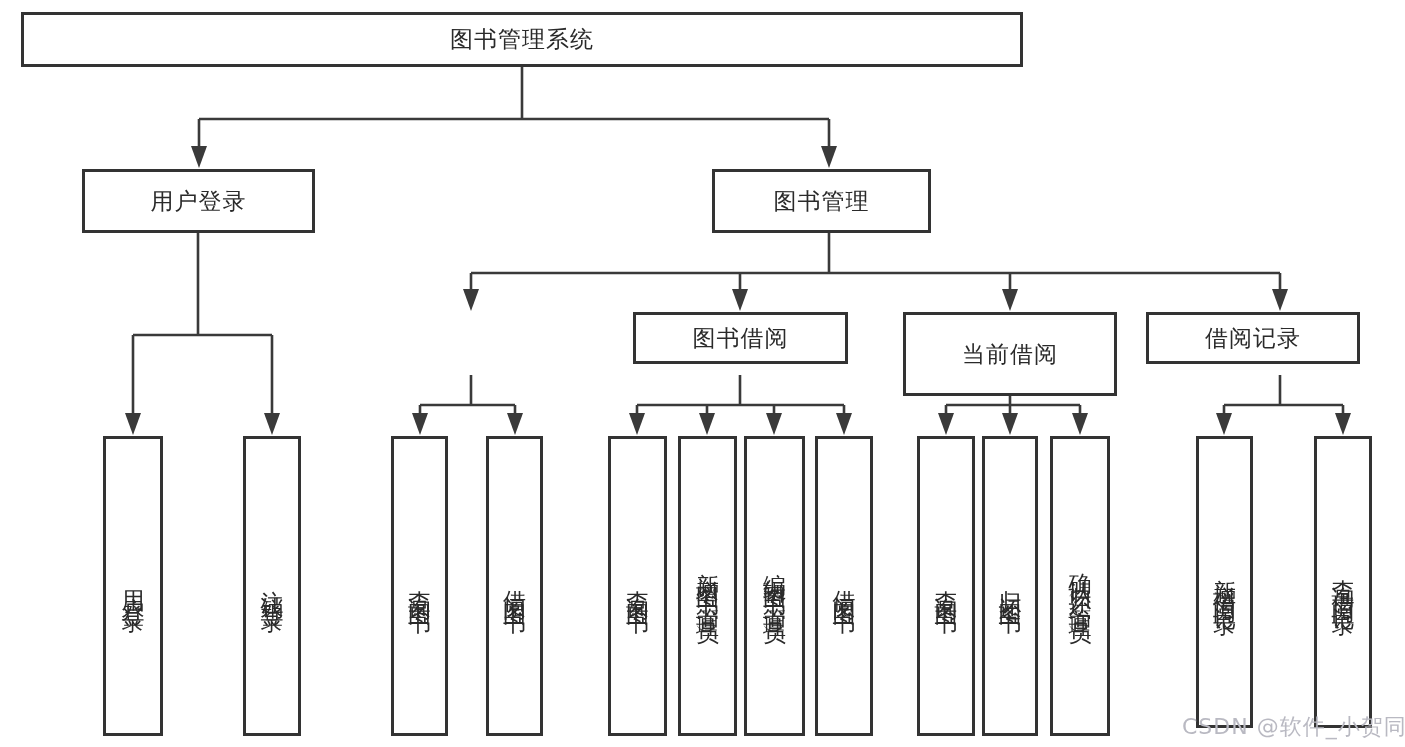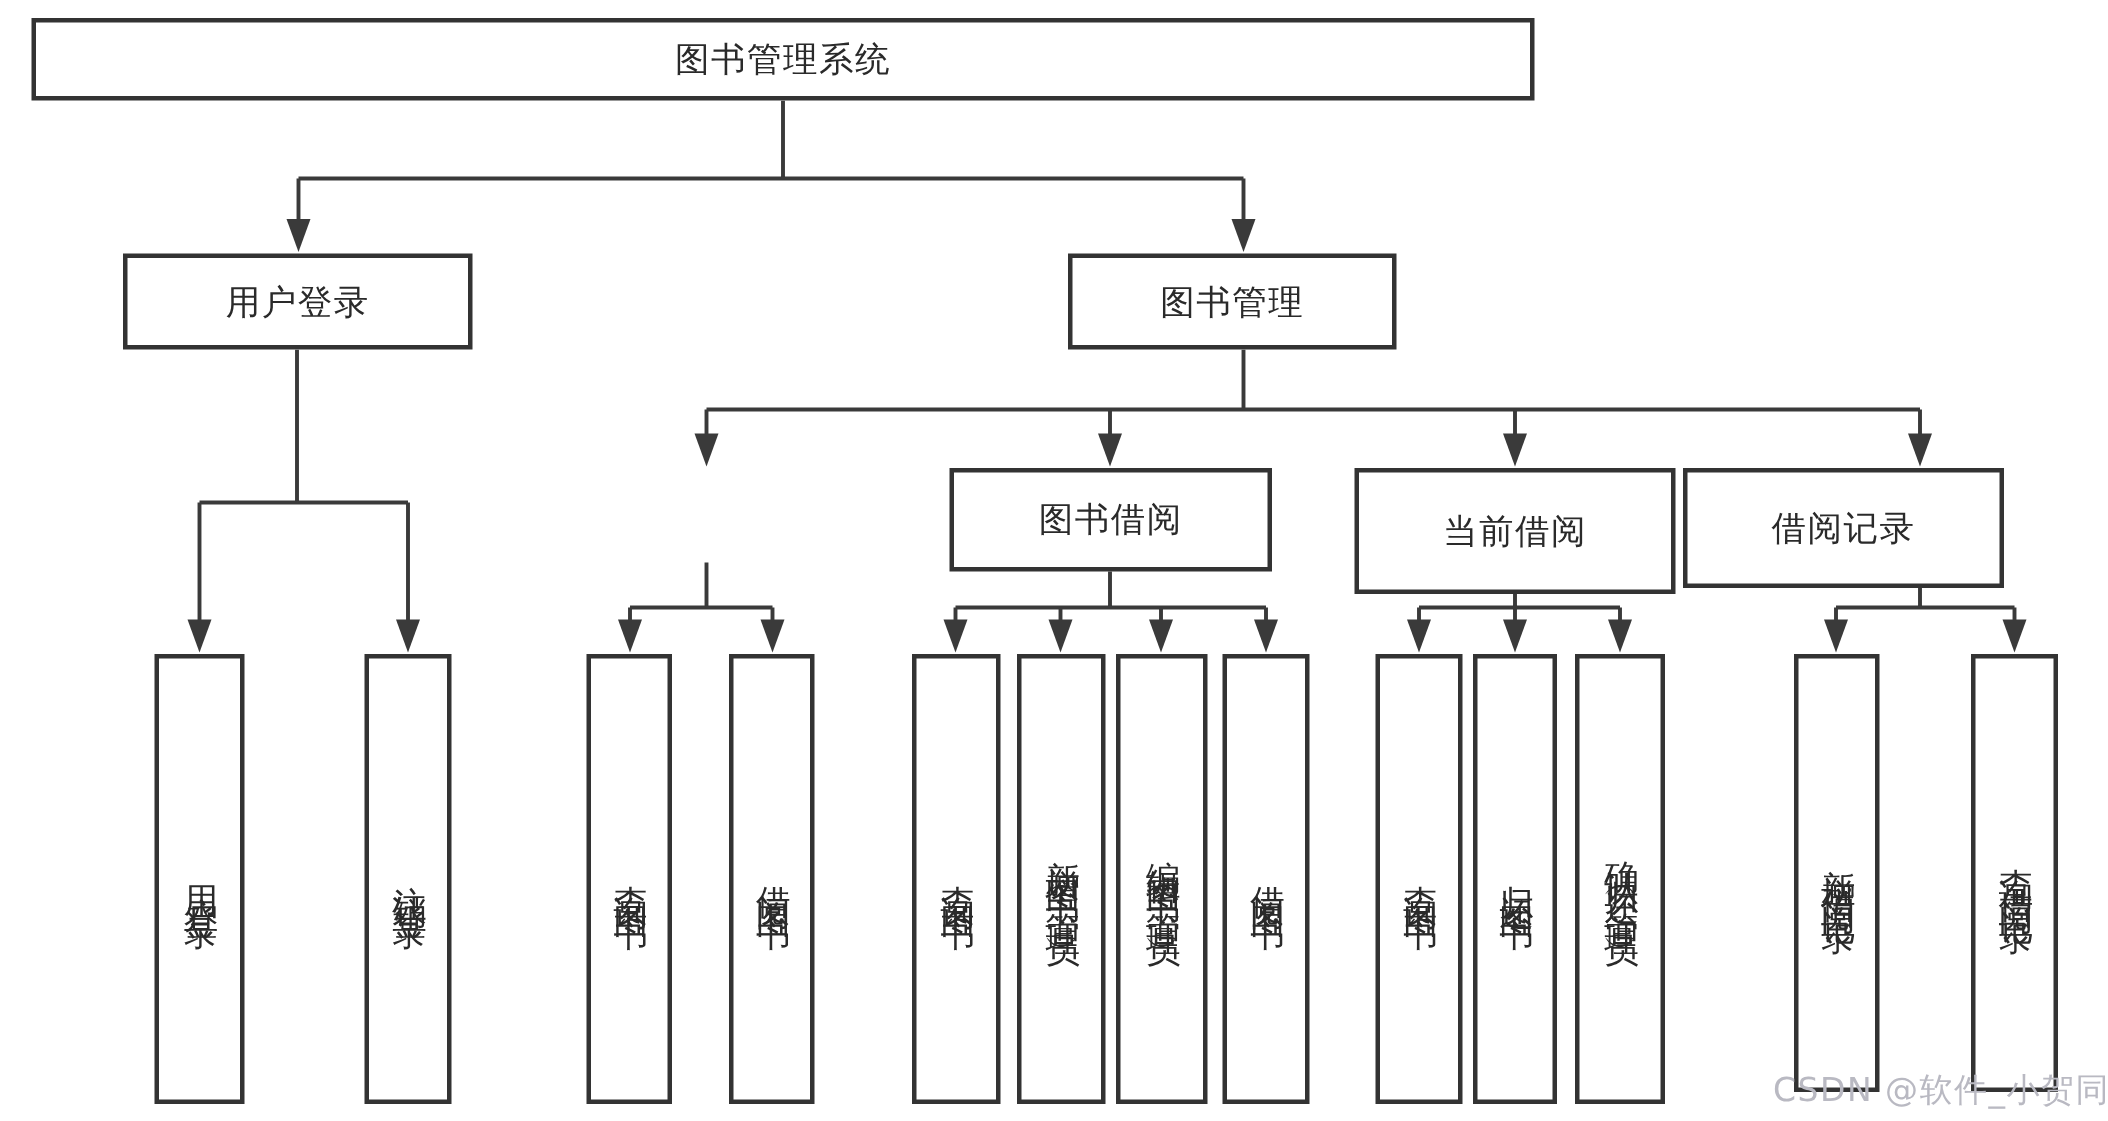--- a/index.html
+++ b/index.html
@@ -80,23 +80,23 @@
       <polygon points="1216,413 1232,413 1224,435"></polygon>
       <polygon points="1335,413 1351,413 1343,435"></polygon>
     </g>
   </svg>
 
   <div class="hbox" style="left:21px;top:12px;width:1002px;height:55px">图书管理系统</div>
 
   <div class="hbox" style="left:82px;top:169px;width:233px;height:64px">用户登录</div>
   <div class="hbox" style="left:712px;top:169px;width:219px;height:64px">图书管理</div>
 
-  <div class="hbox" style="left:633px;top:312px;width:215px;height:69px">图书借阅</div>
+  <div class="hbox" style="left:633px;top:312px;width:215px;height:52px">图书借阅</div>
   <div class="hbox" style="left:903px;top:312px;width:214px;height:84px">当前借阅</div>
-  <div class="hbox" style="left:1122px;top:312px;width:214px;height:80px">借阅记录</div>
+  <div class="hbox" style="left:1146px;top:312px;width:214px;height:52px">借阅记录</div>
 
   <div class="vbox" style="left:103px;top:436px;width:60px;height:300px">用户登录</div>
   <div class="vbox" style="left:243px;top:436px;width:58px;height:300px">注销登录</div>
 
   <div class="vbox" style="left:391px;top:436px;width:57px;height:300px">查询图书</div>
   <div class="vbox" style="left:486px;top:436px;width:57px;height:300px">借阅图书</div>
 
   <div class="vbox" style="left:608px;top:436px;width:59px;height:300px">查询图书</div>
   <div class="vbox" style="left:678px;top:436px;width:59px;height:300px">新增图书（管理员）</div>
   <div class="vbox" style="left:744px;top:436px;width:61px;height:300px">编辑图书（管理员）</div>

